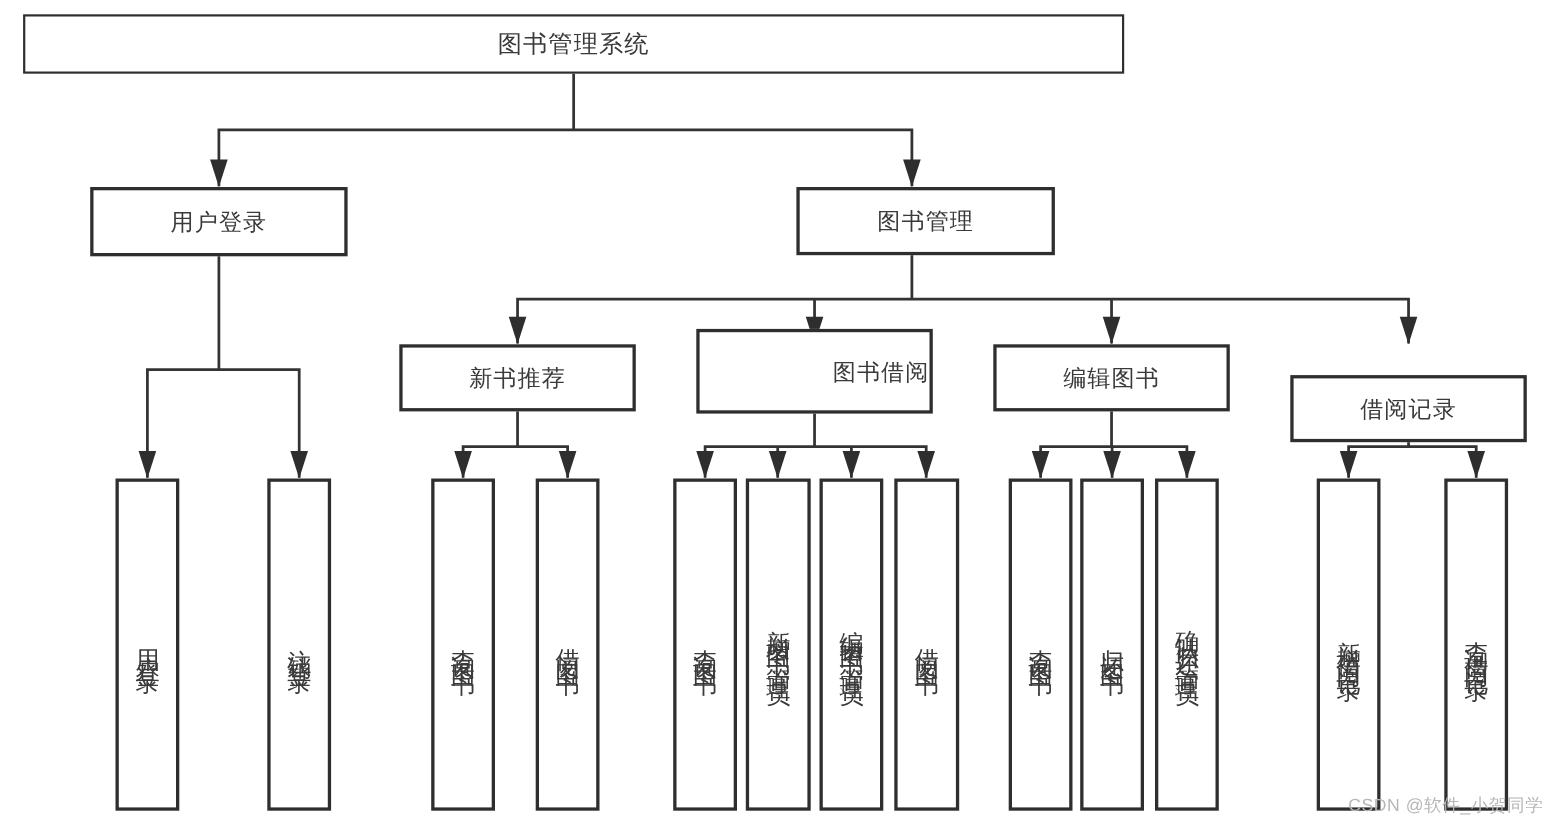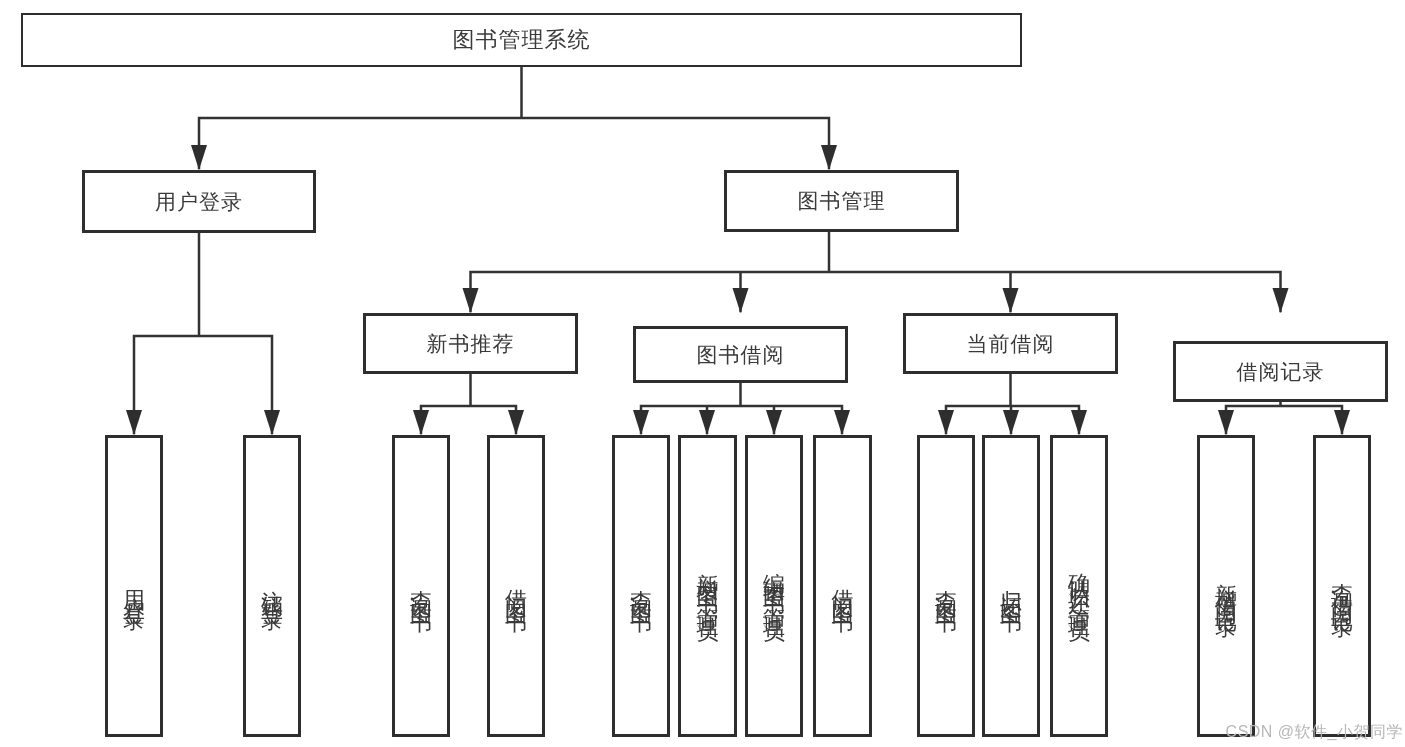--- a/index.html
+++ b/index.html
@@ -103,25 +103,25 @@
   <div class="node" style="left:82px; top:170px; width:234px; height:63px;">
     <span>用户登录</span>
   </div>
   <div class="node" style="left:712px; top:170px; width:235px; height:62px;margin-left:12px;">
     <span>图书管理</span>
   </div>
 
   <div class="node" style="left:363px; top:313px; width:215px; height:61px;">
     <span>新书推荐</span>
   </div>
-  <div class="node" style="left:633px; top:326px; width:215px; height:57px;">
+  <div class="node" style="left:633px; top:299px; width:215px; height:77px;justify-content:flex-end;">
     <span>图书借阅</span>
   </div>
   <div class="node" style="left:903px; top:313px; width:215px; height:61px;">
-    <span>当前借阅</span>
+    <span>编辑图书</span>
   </div>
   <div class="node" style="left:1173px; top:313px; width:215px; height:61px;margin-top:28px;">
     <span>借阅记录</span>
   </div>
 
   <div class="node" style="left:105px; top:435px; width:58px; height:302px;">
     <span class="vtext">用户登录</span>
   </div>
   <div class="node" style="left:243px; top:435px; width:58px; height:302px;">
     <span class="vtext">注销登录</span>

